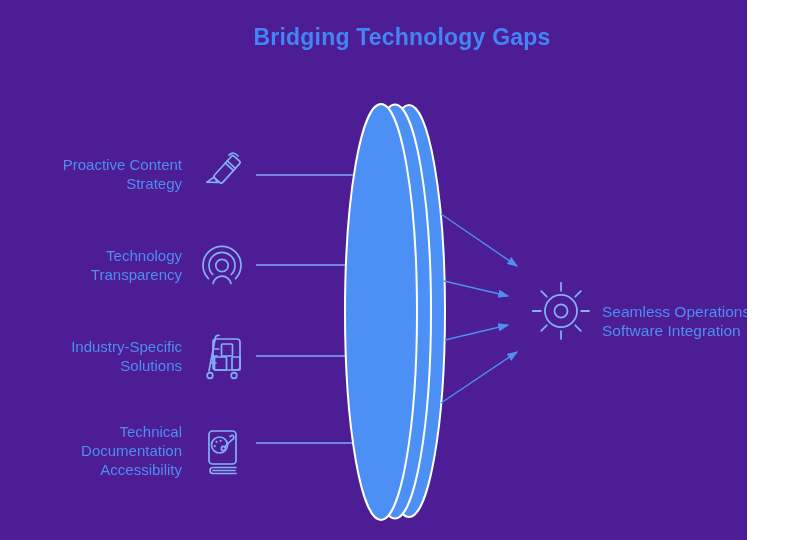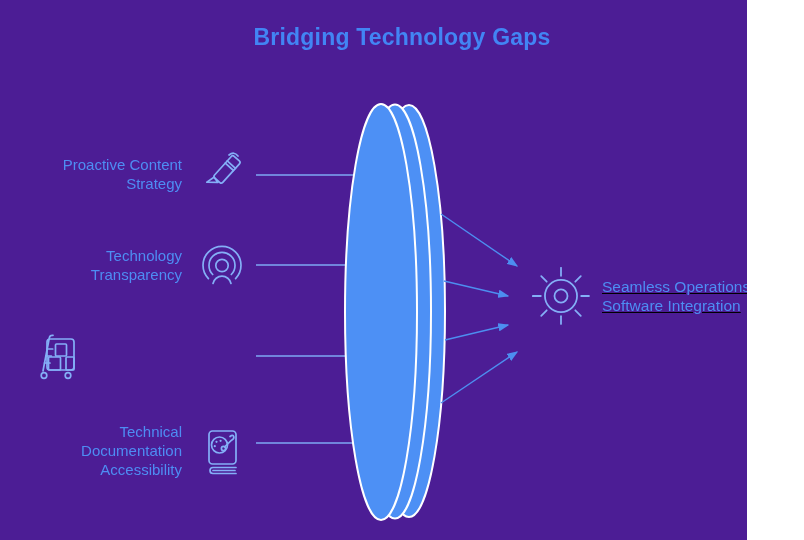--- a/index.html
+++ b/index.html
@@ -55,26 +55,25 @@
     align-items: center;
     justify-content: center;
   }
   #item-1 { left: 30px; top: 139px; }
   #item-2 { left: 30px; top: 230px; }
   #item-3 { left: 30px; top: 321px; }
   #item-4 { left: 30px; top: 409px; align-items: flex-end; }
   .result {
     position: absolute;
     left: 532px;
-    top: 265px;
+    top: 278px;
     height: 62px;
     display: flex;
-    align-items: center;
+    align-items: flex-end;
     gap: 12px;
-    text-decoration: underline;
   }
   .result .label {
     width: 170px;
     text-align: left;
     font-size: 15.5px;
     line-height: 19px;
     font-weight: 500;
     color: #4e8df3;
   }
   .icon-stroke {
@@ -144,20 +143,21 @@
           <circle cx="26" cy="26.5" r="6.2"></circle>
           <path d="M17 44.5 A9.2 9.2 0 0 1 35 44.5"></path>
           <path d="M16.7 35.5 A13 13 0 1 1 35.3 35.5"></path>
           <path d="M12.4 39.6 A19 19 0 1 1 39.6 39.6"></path>
         </g>
       </svg>
     </div>
   </div>
 
   <div class="item" id="item-3">
+    <div class="label">Industry-Specific Solutions</div>
     <div class="icon-box">
       <svg width="52" height="52" viewBox="0 0 52 52">
         <g class="icon-stroke">
           <rect x="17" y="9" width="27" height="31" rx="3"></rect>
           <rect x="25.5" y="14" width="11" height="12" rx="1"></rect>
           <rect x="18.5" y="27" width="12" height="13" rx="1"></rect>
           <rect x="36" y="27" width="8" height="13" rx="1"></rect>
           <path d="M13 41 L19.3 8 q0.6 -3.2 3.7 -2.6"></path>
           <line x1="14.5" y1="33" x2="20" y2="33"></line>
           <line x1="15.9" y1="26" x2="21.4" y2="26"></line>

